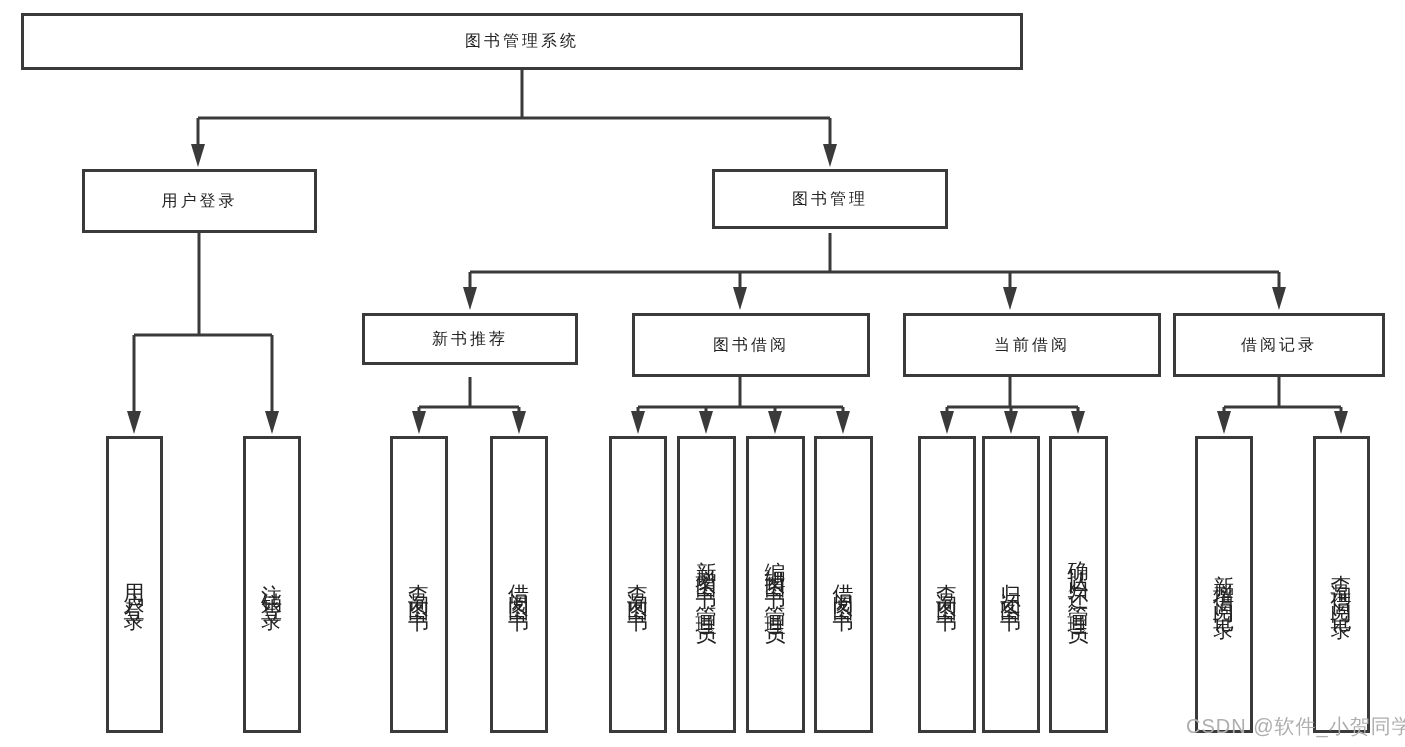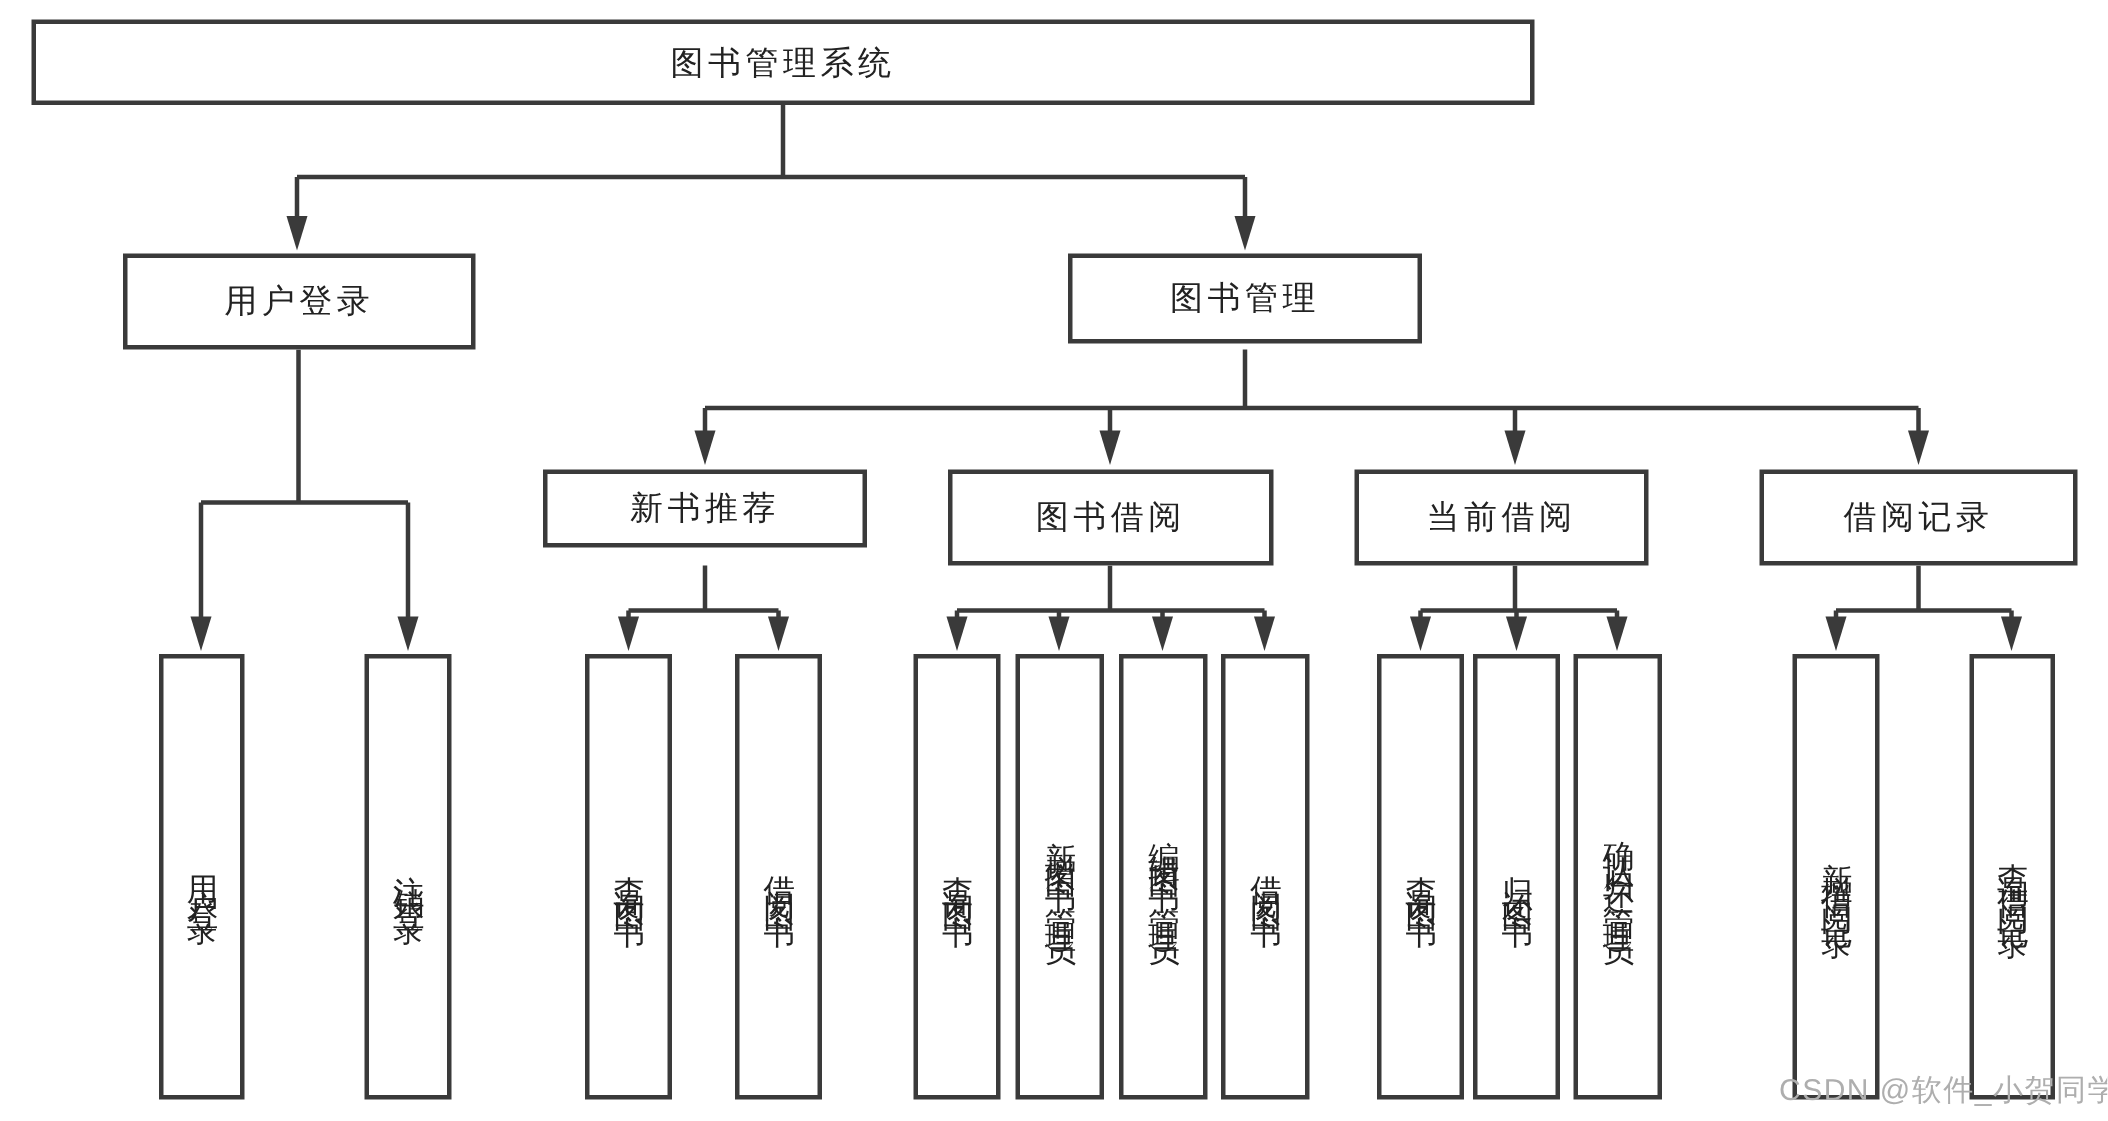--- a/index.html
+++ b/index.html
@@ -17,38 +17,38 @@
     overflow:hidden;
   }
   #wires{position:absolute;left:0;top:0;width:1405px;height:747px;color:var(--line);}
   .node{
     position:absolute;
     box-sizing:border-box;
     border:3px solid var(--line);
     background:var(--background);
     display:flex;align-items:center;justify-content:center;
     color:var(--text);
-    font-size:22px;
+    font-size:16px;
     letter-spacing:3px;
     text-align:center;
     z-index:2;
   }
   .leaf{font-size:21px;top:436px;height:297px;letter-spacing:0;}
   .leaf .vtext{
     writing-mode:vertical-rl;
     letter-spacing:9px;
     line-height:1.0;
     display:block;
   }
   #r0{left:21px;top:13px;width:1002px;height:57px;}
   #a1{left:82px;top:169px;width:235px;height:64px;}
   #a2{left:712px;top:169px;width:236px;height:60px;}
   #b1{left:362px;top:313px;width:216px;height:52px;}
-  #b2{left:632px;top:313px;width:217px;height:64px;}
-  #b3{left:903px;top:313px;width:196px;height:64px;}
+  #b2{left:632px;top:313px;width:238px;height:64px;}
+  #b3{left:903px;top:313px;width:258px;height:64px;}
   #b4{left:1173px;top:313px;width:212px;height:64px;}
   #c1{left:106px;width:57px;}
   #c2{left:243px;width:58px;}
   #c3{left:390px;width:58px;}
   #c4{left:490px;width:58px;}
   #c5{left:609px;width:58px;}
   #c6{left:677px;width:59px;}
   #c7{left:746px;width:59px;}
   #c8{left:814px;width:59px;}
   #c9{left:918px;width:58px;}

